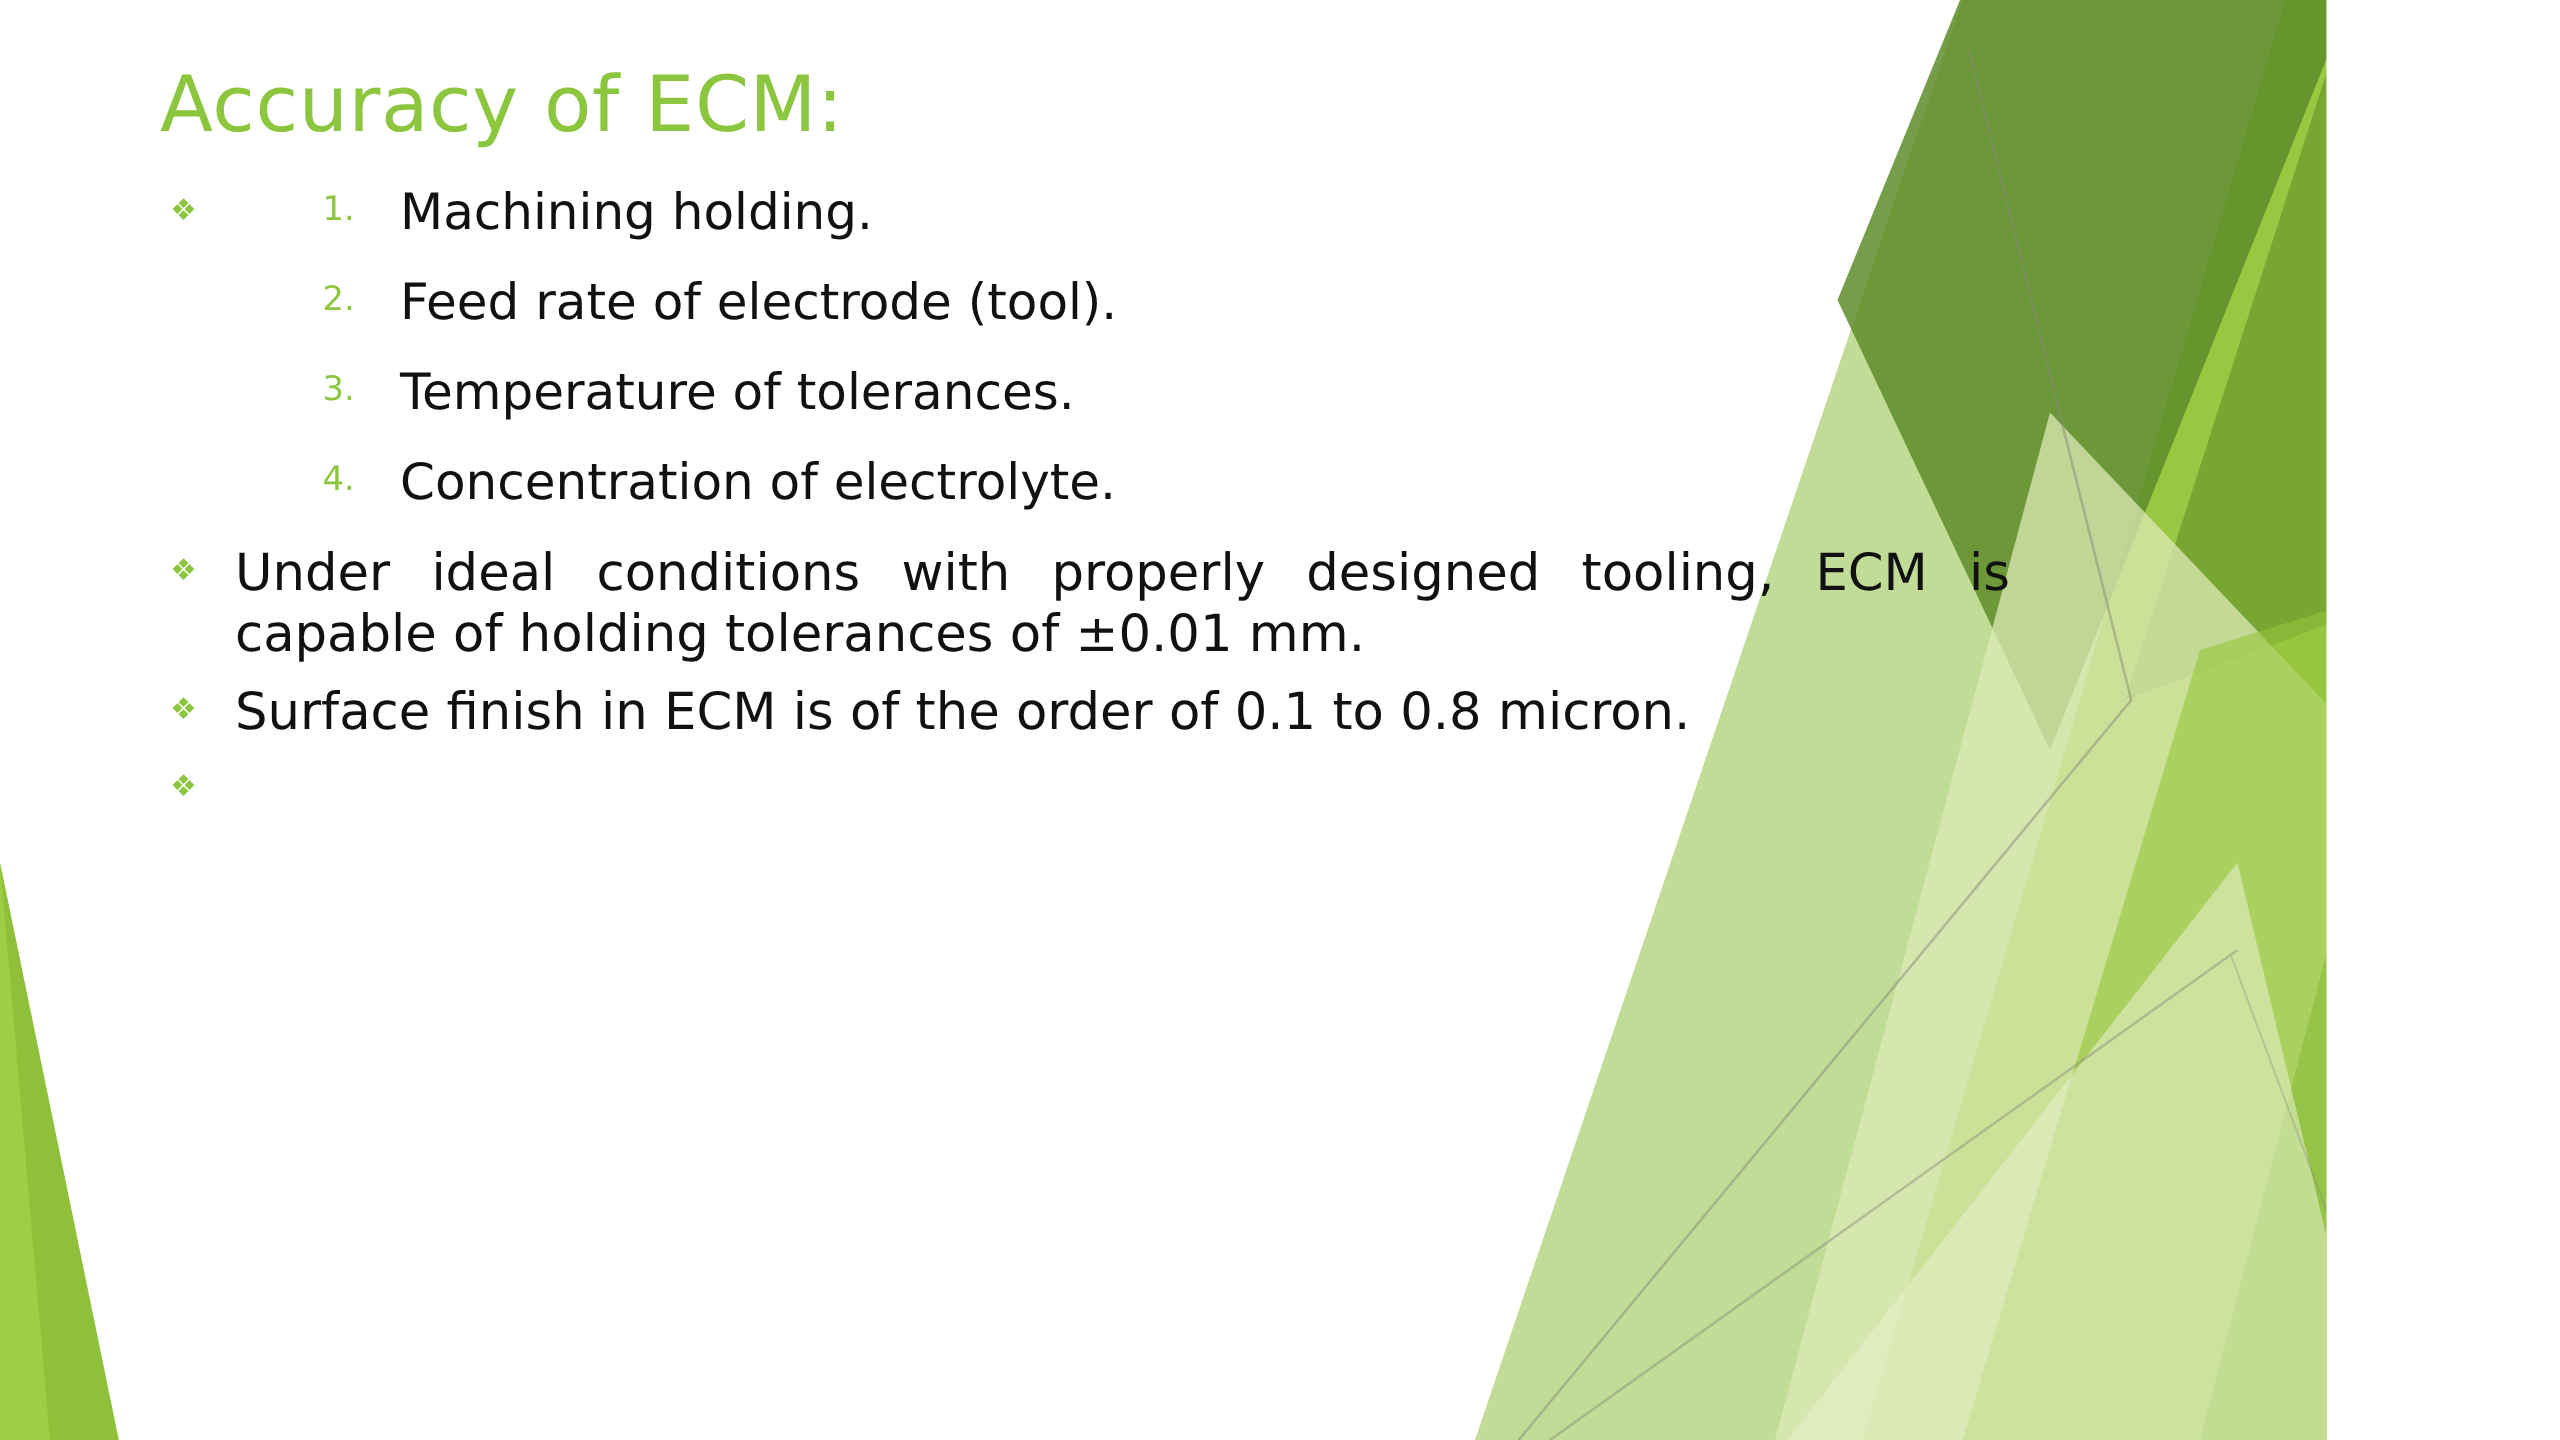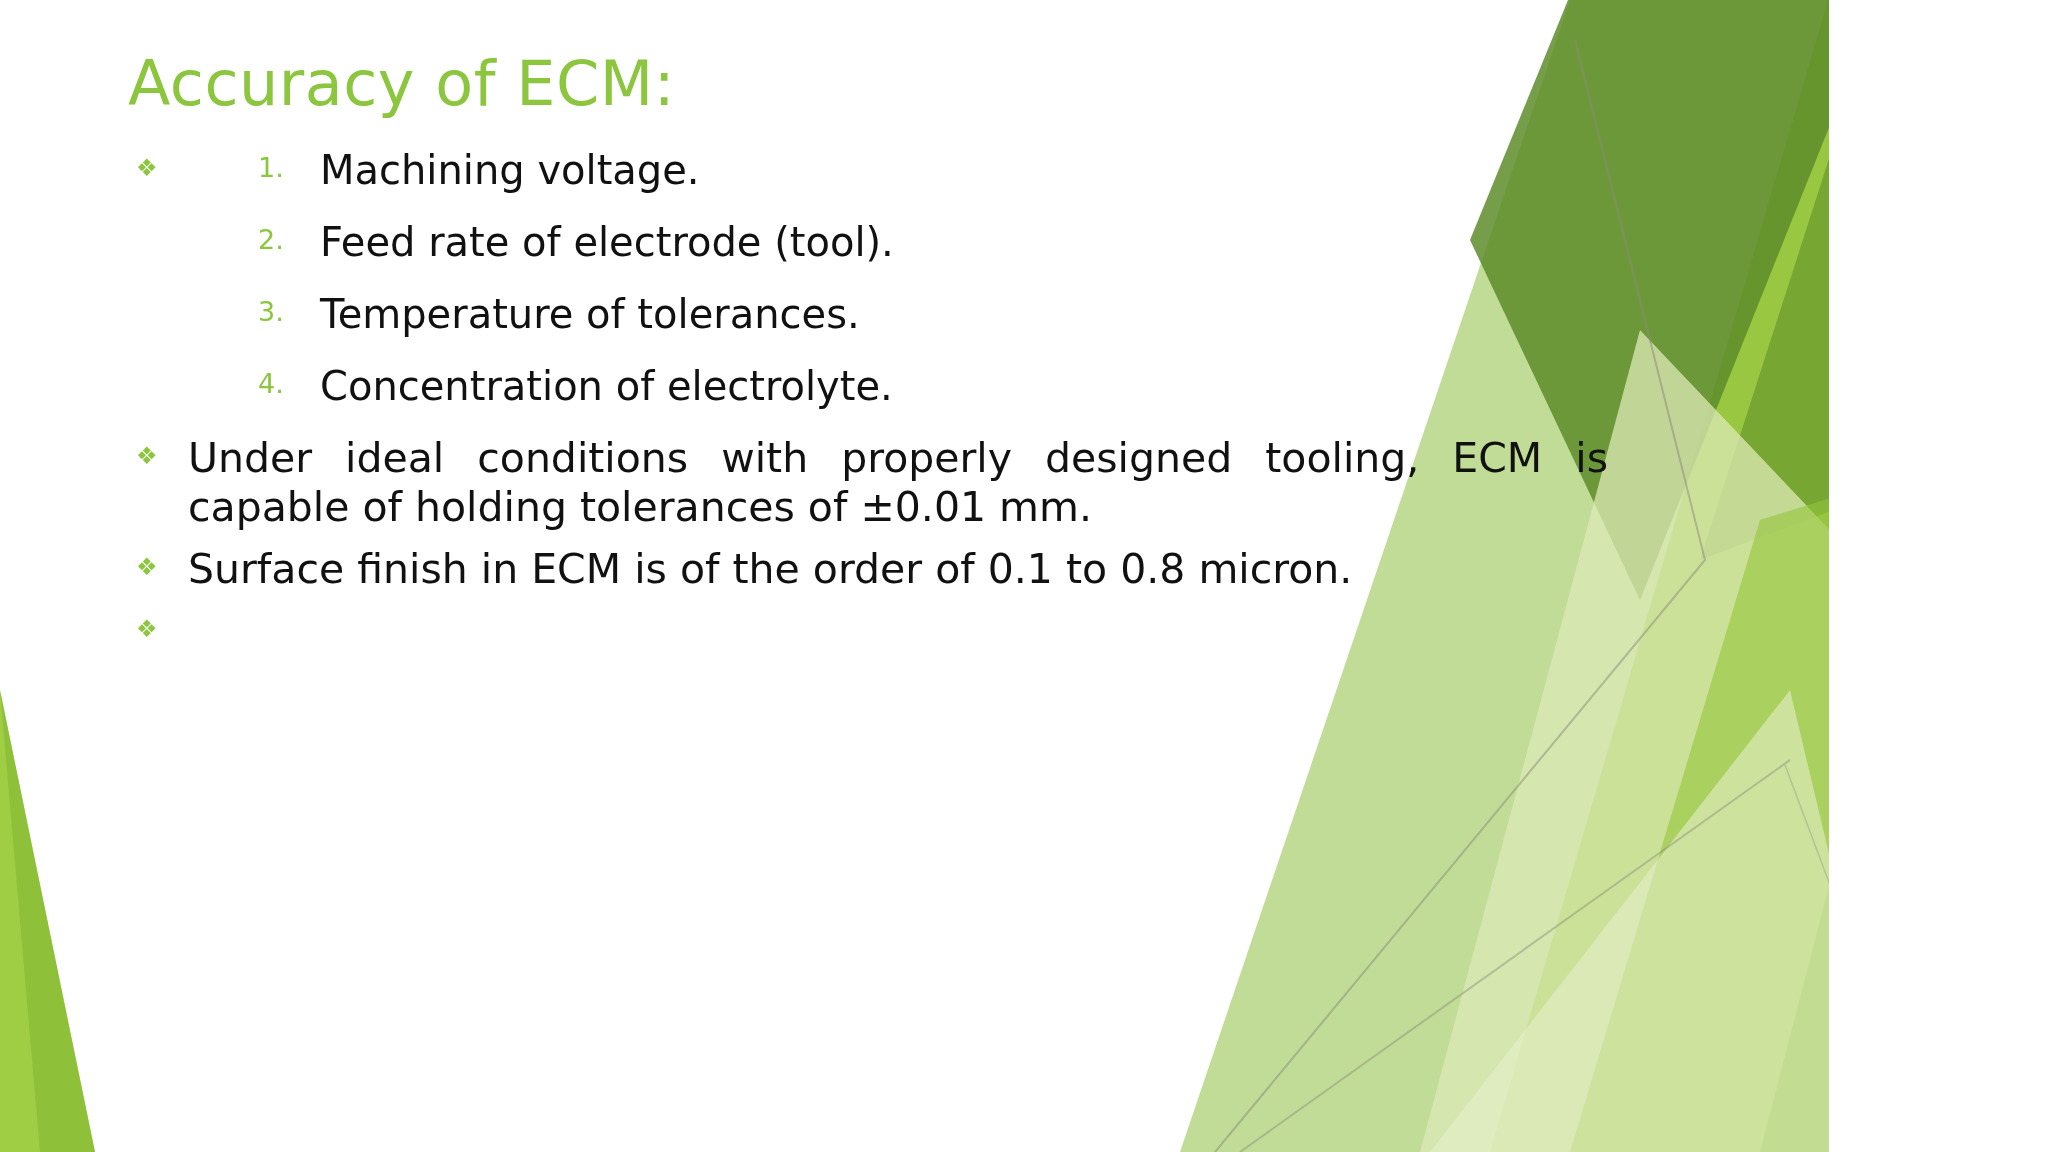--- a/index.html
+++ b/index.html
@@ -12,20 +12,21 @@
     height: 1152px;
     overflow: hidden;
     font-family: "DejaVu Sans", sans-serif;
   }
   .slide {
     position: relative;
     width: 1829px;
     height: 1152px;
     background: #ffffff;
     overflow: hidden;
+    padding-left: 32px;
   }
 
   
   .deco {
     position: absolute;
     top: 0;
     left: 0;
     width: 2048px;
     height: 1152px;
     pointer-events: none;
@@ -134,21 +135,21 @@
 
     <h1 class="slide-title">Accuracy of ECM:</h1>
 
     <ul class="level1">
 
       <li class="l1">
         <span class="bullet">❖</span>
 
         <ol class="level2">
           <li>
-            <span>Machining voltage.</span>
+            <span>Machining holding.</span>
           </li>
           <li>
             <span>Feed rate of electrode (tool).</span>
           </li>
           <li>
             <span>Temperature of tolerances.</span>
           </li>
           <li>
             <span>Concentration of electrolyte.</span>
           </li>

